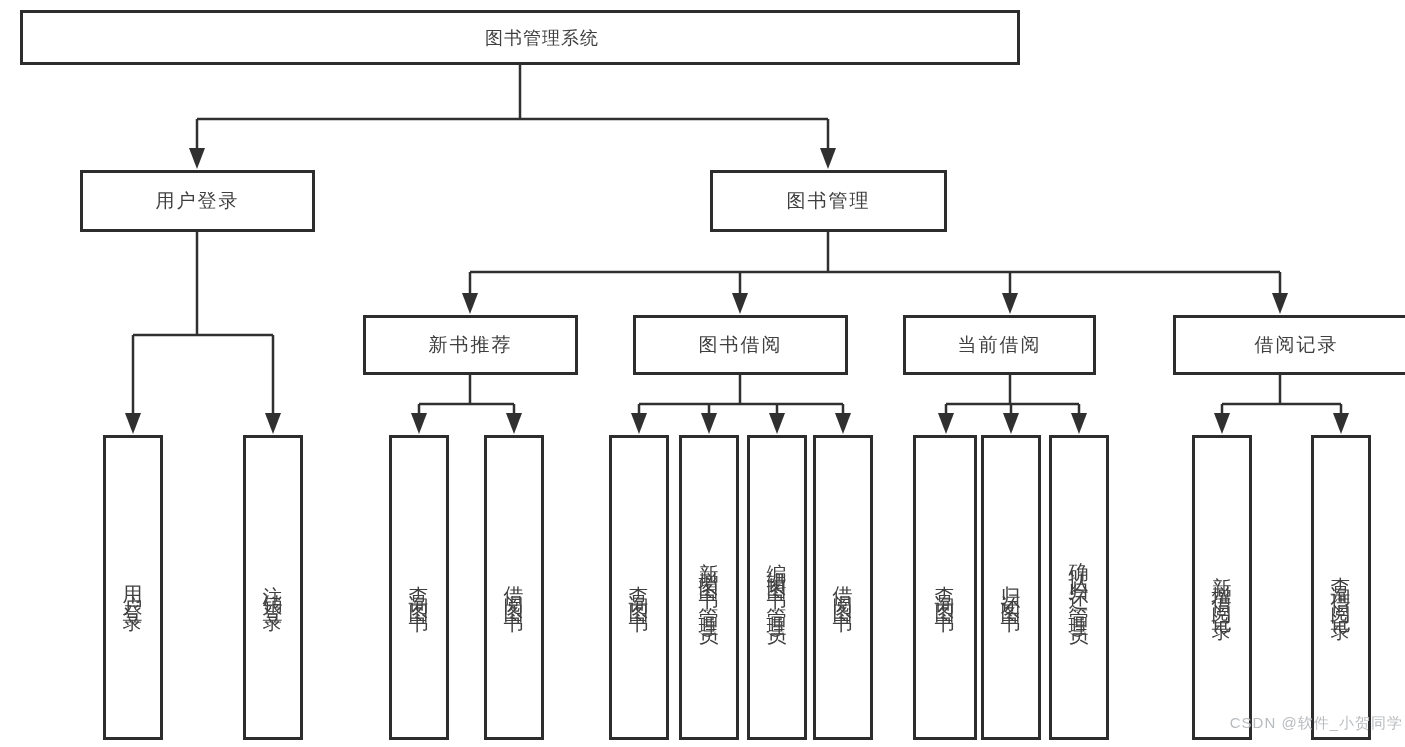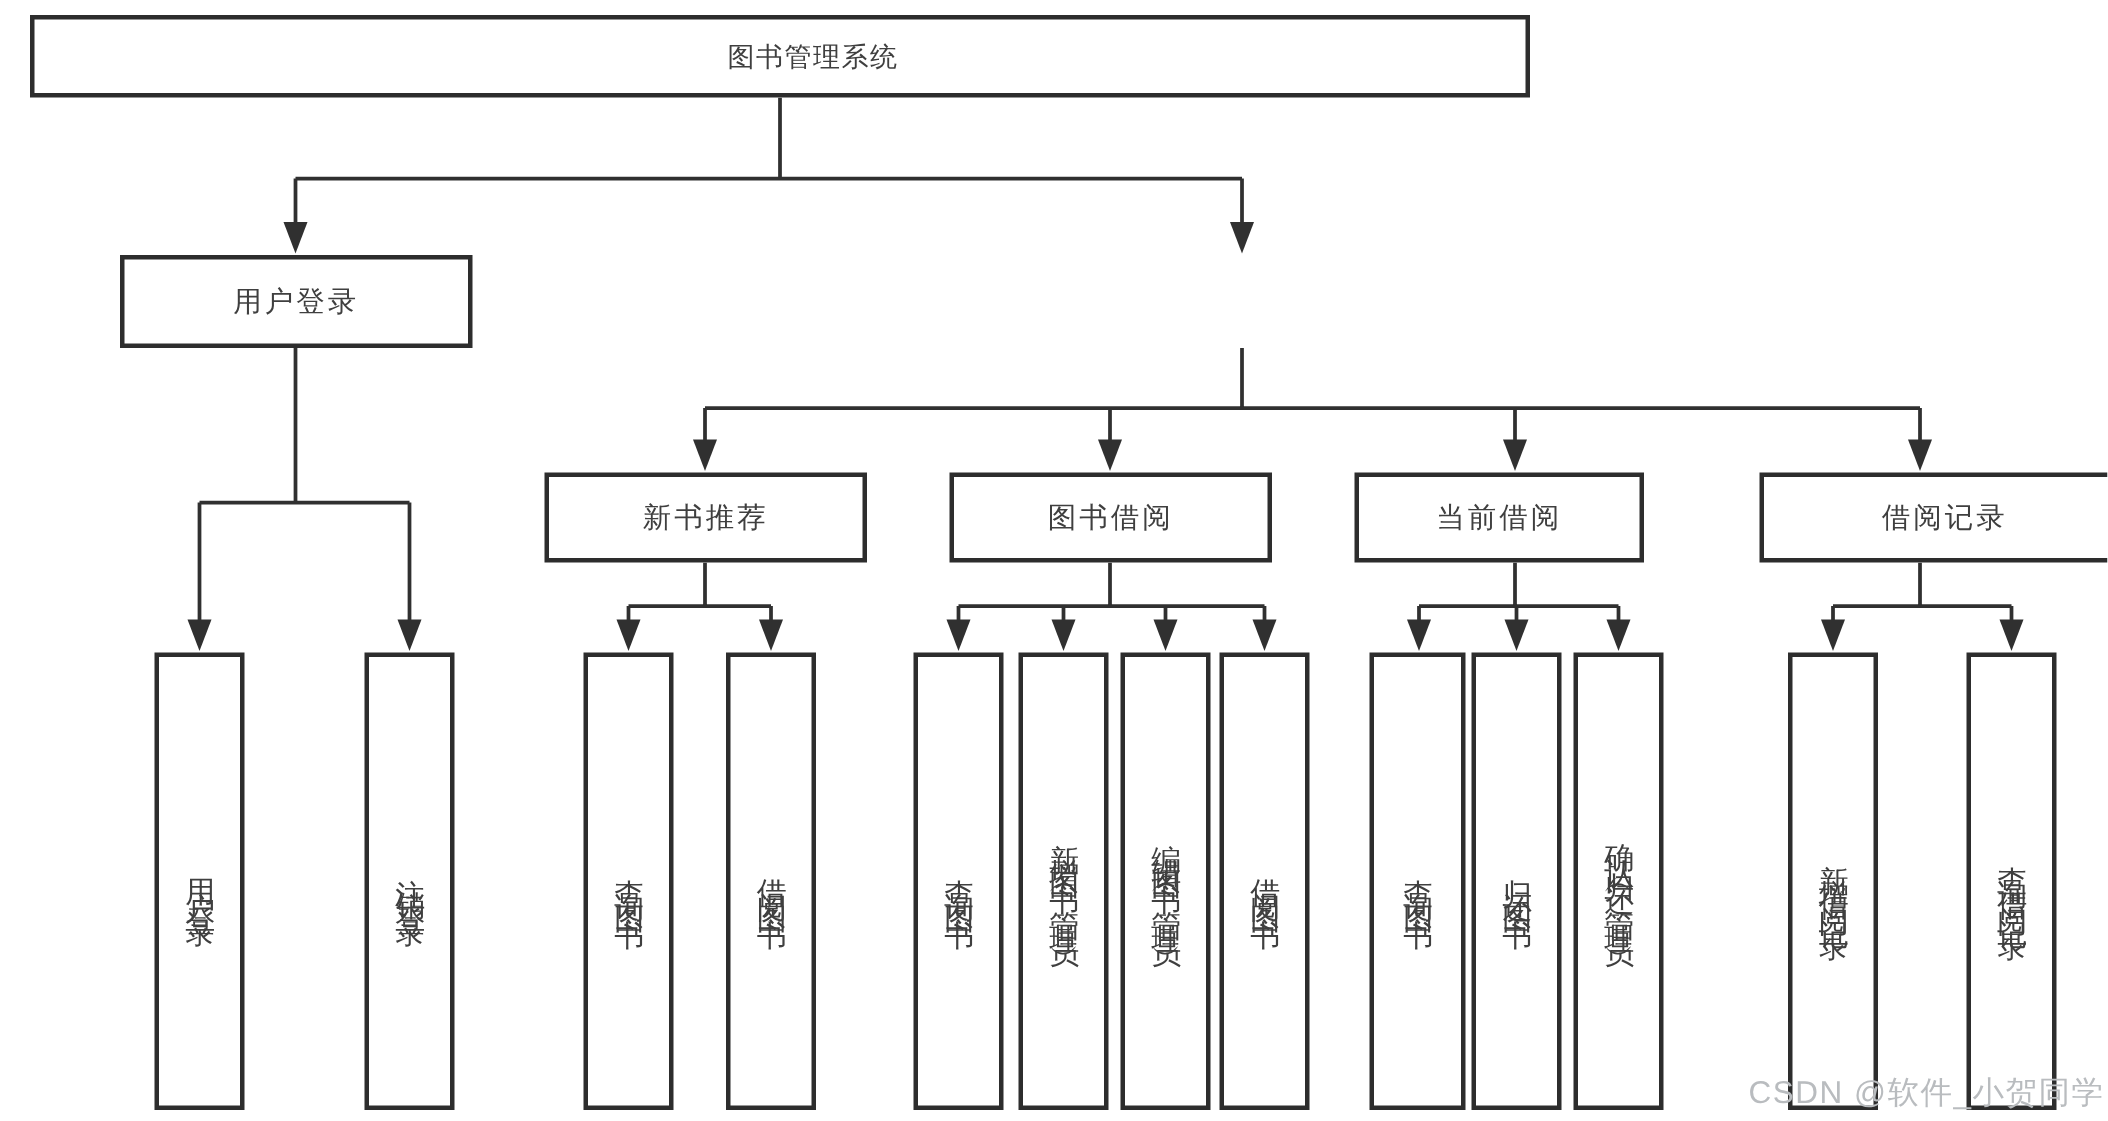--- a/index.html
+++ b/index.html
@@ -46,21 +46,21 @@
     writing-mode: vertical-rl;
     font-size: 20px;
     letter-spacing: 9px;
     line-height: 1;
     white-space: nowrap;
   }
   #watermark {
     position: absolute;
     top: 714px;
     right: 2px;
-    font-size: 21px;
+    font-size: 15px;
     color: var(--watermark-color, #b9bcbf);
     letter-spacing: 1px;
     white-space: nowrap;
     z-index: 5;
   }
 </style>
 </head>
 <body>
 
 <div id="canvas">
@@ -117,20 +117,23 @@
     </g>
   </svg>
 
   <div class="box box-h box-root" style="left:20px; top:10px; width:1000px; height:55px;padding-left:44px;">
     <span class="label">图书管理系统</span>
   </div>
 
   <div class="box box-h" style="left:80px; top:170px; width:235px; height:62px;">
     <span class="label">用户登录</span>
   </div>
+  <div class="box box-h" style="left:710px; top:170px; width:237px; height:62px;">
+    <span class="label">图书管理</span>
+  </div>
 
   <div class="box box-h" style="left:363px; top:315px; width:215px; height:60px;">
     <span class="label">新书推荐</span>
   </div>
   <div class="box box-h" style="left:633px; top:315px; width:215px; height:60px;">
     <span class="label">图书借阅</span>
   </div>
   <div class="box box-h" style="left:903px; top:315px; width:193px; height:60px;">
     <span class="label">当前借阅</span>
   </div>

